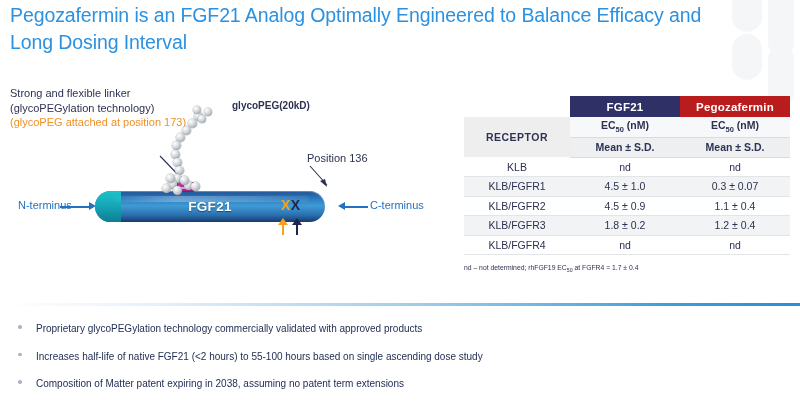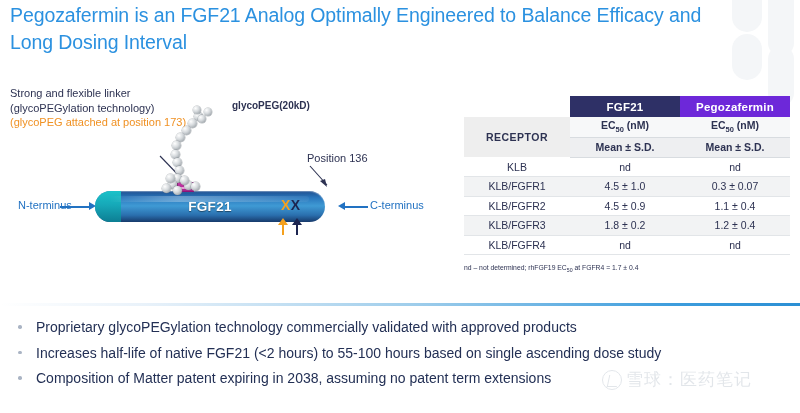--- a/index.html
+++ b/index.html
@@ -178,21 +178,21 @@
   #divider-bottom { top: 404px; }
 
   
   #bullets { position: absolute; left: 14px; top: 318px; width: 770px; }
   .bullet { position: relative; padding-left: 22px; margin-bottom: 7.5px; }
   .bullet .dot {
     position: absolute; left: 4px; top: 7px;
     width: 3.5px; height: 3.5px; border-radius: 50%;
     background: #aab4c4;
   }
-  .bullet .txt { font-size: 14px; line-height: 18px; color: #233055; }
+  .bullet .txt { font-size: 10px; line-height: 18px; color: #233055; }
 
   
   #watermark {
     position: absolute; left: 602px; top: 368px;
     display: flex; align-items: center; gap: 4px;
     opacity: 0.40;
   }
   #wm-logo {
     width: 20px; height: 20px; border-radius: 50%;
     border: 1.6px solid #b9c2cc;
@@ -294,21 +294,21 @@
     <table>
       <colgroup>
         <col class="receptor">
           <col class="datacol">
           <col class="datacol">
       </colgroup>
       <tbody>
         <tr>
           <td class="hdr-blank" rowspan="1"></td>
           <td class="hdr-brand hdr-fgf21" style="background: rgb(46, 48, 102);">FGF21</td>
-          <td class="hdr-brand hdr-pego" style="background: #6d28d9; margin-top: 8px;">Pegozafermin</td>
+          <td class="hdr-brand hdr-pego" style="background: #b91c1c; margin-top: 8px;">Pegozafermin</td>
         </tr>
         <tr>
           <td class="receptor-cell" rowspan="2">RECEPTOR</td>
           <td class="sub">
             <span>EC</span><sub>50</sub><span> (nM)</span>
           </td>
           <td class="sub">
             <span>EC</span><sub>50</sub><span> (nM)</span>
           </td>
         </tr>
@@ -353,18 +353,14 @@
 
   <div class="divider" id="divider-top"></div>
   <div class="divider" id="divider-bottom"></div>
 
   <div id="bullets">
       <div class="bullet"><span class="dot"></span><span class="txt">Proprietary glycoPEGylation technology commercially validated with approved products</span></div>
       <div class="bullet"><span class="dot"></span><span class="txt">Increases half-life of native FGF21 (&lt;2 hours) to 55-100 hours based on single ascending dose study</span></div>
       <div class="bullet"><span class="dot"></span><span class="txt">Composition of Matter patent expiring in 2038, assuming no patent term extensions</span></div>
     </div>
 
-  <div id="watermark">
-    <div id="wm-logo"></div>
-    <div id="wm-text">雪球：医药笔记</div>
-  </div>
 
 </div>
 
 </body></html>

